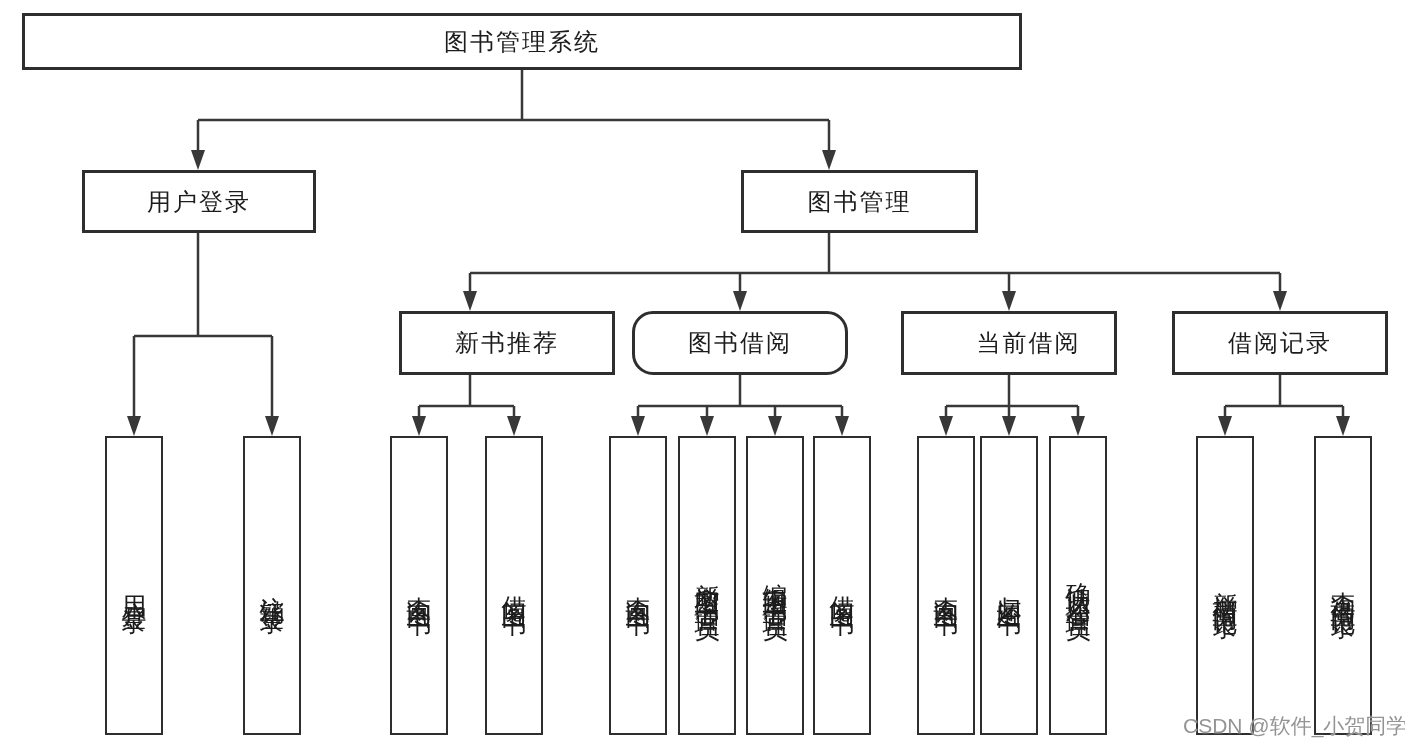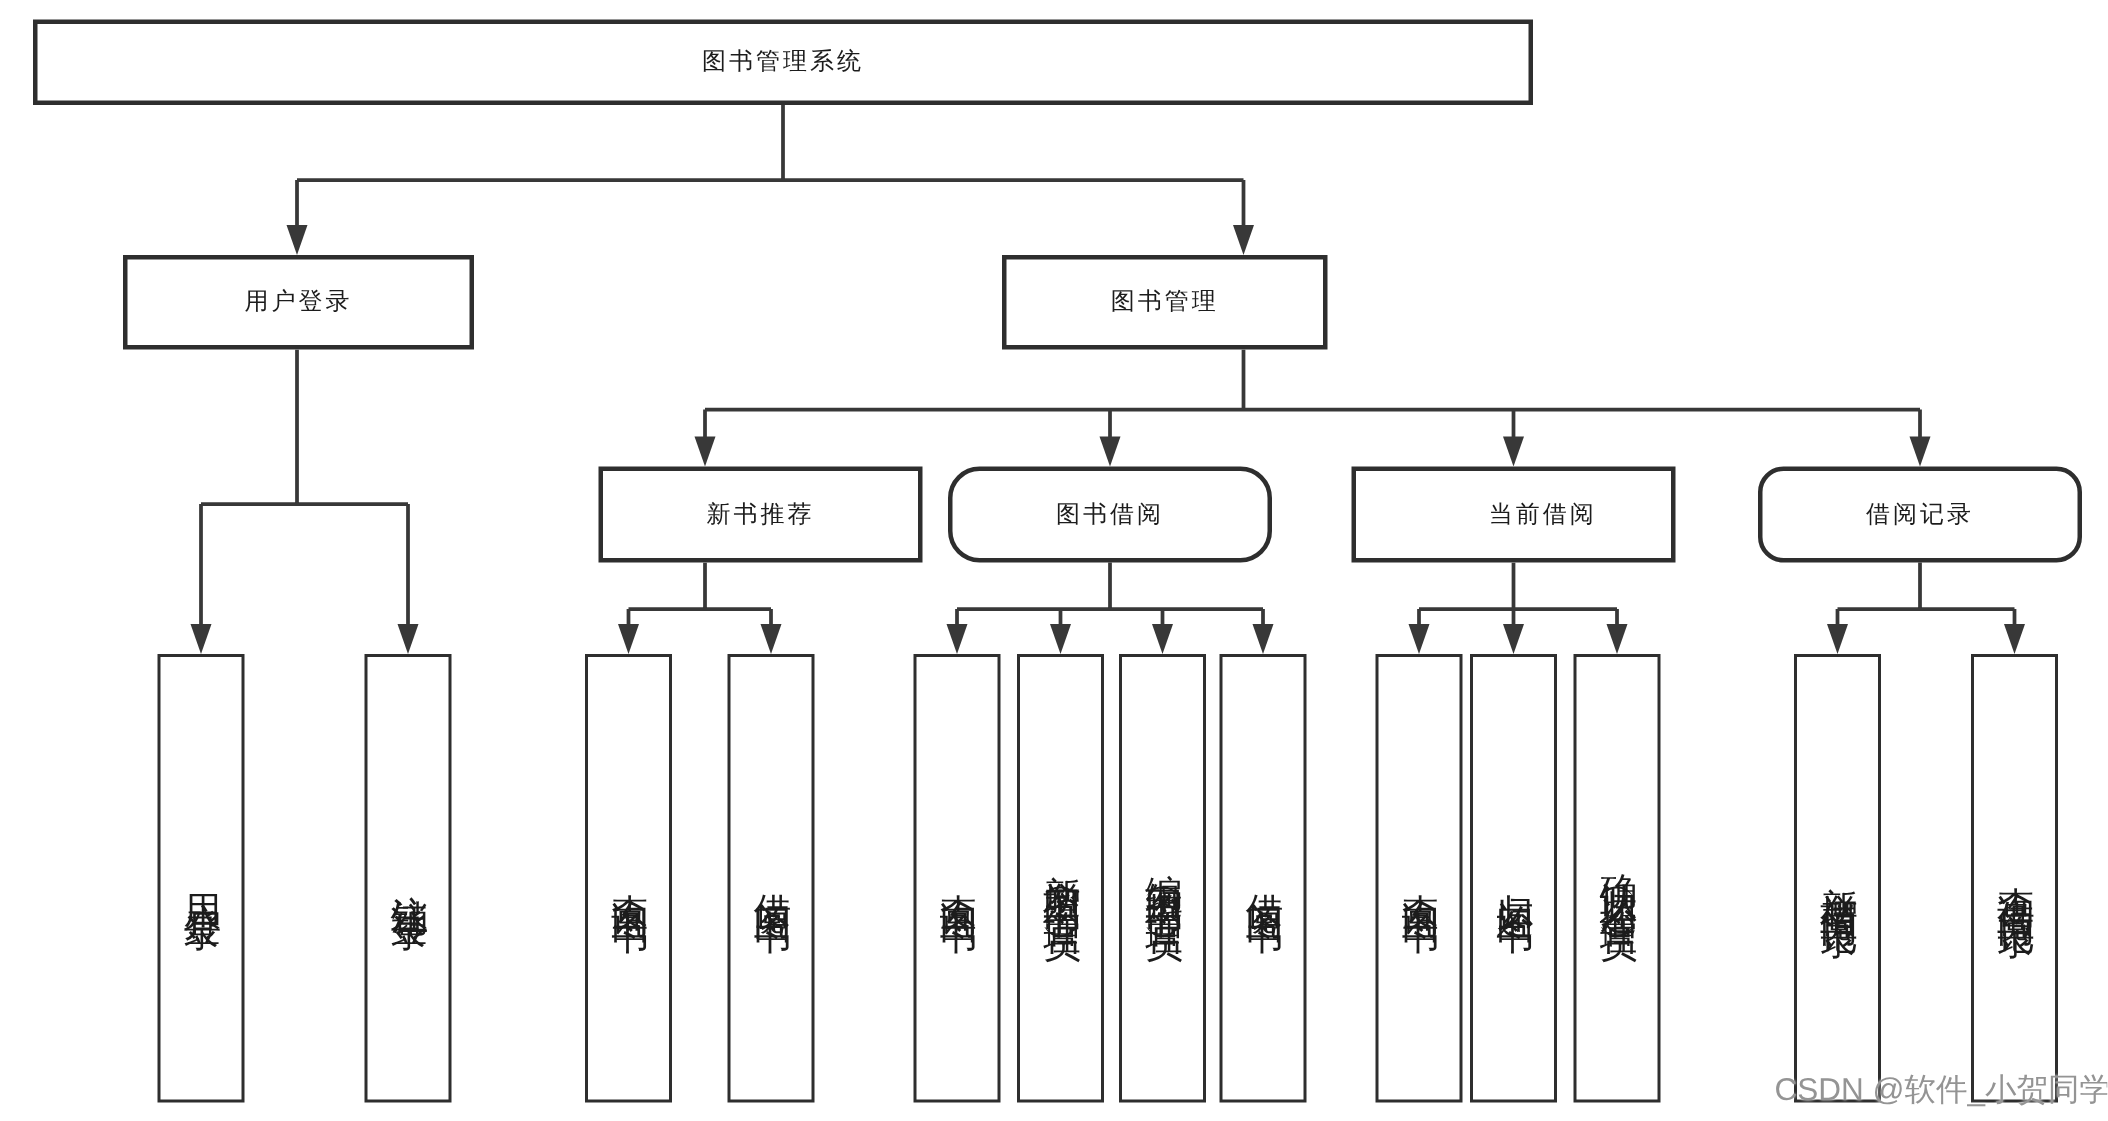--- a/index.html
+++ b/index.html
@@ -16,21 +16,21 @@
     box-sizing:border-box;
     background:#ffffff;
     border:3px solid #2e2e2e;
     display:flex;
     align-items:center;
     justify-content:center;
     z-index:2;
     color:#1c1c1c;
   }
   .node .hlabel{
-    font-size:16px;
+    font-size:24px;
     letter-spacing:2px;
     white-space:nowrap;
   }
   .leaf{
     border-width:2.5px;
   }
   .leaf .vtext{
     writing-mode:vertical-rl;
     text-orientation:mixed;
     font-size:25px;
@@ -45,26 +45,26 @@
     top:712px;
     z-index:3;
     font-size:21px;
     color:#949494;
     white-space:nowrap;
     text-shadow:0 0 2px #ffffff;
   }
   
   .n-root{left:22px;top:13px;width:1000px;height:57px;}
   .n-user-login{left:82px;top:170px;width:234px;height:63px;}
-  .n-book-mgmt{left:668px;top:170px;width:217px;height:63px;}
+  .n-book-mgmt{left:741px;top:170px;width:237px;height:63px;}
   .n-l3{top:311px;width:216px;height:64px;}
   .n-new-book{left:362px;margin-left:37px;}
   .n-book-borrow{left:632px;border-radius:21px;}
   .n-cur-borrow{left:901px;padding-left:39px;}
-  .n-borrow-rec{left:1172px;border-radius:17px;}
+  .n-borrow-rec{left:1172px;}
   .leaf{top:436px;width:58px;height:299px;}
   .lf-0{left:105px;}  .lf-1{left:243px;}
   .lf-2{left:390px;}  .lf-3{left:485px;}
   .lf-4{left:609px;}  .lf-5{left:678px;}
   .lf-6{left:746px;}  .lf-7{left:813px;}
   .lf-8{left:917px;}  .lf-9{left:980px;}
   .lf-10{left:1049px;}
   .lf-11{left:1196px;} .lf-12{left:1314px;}
 </style>
 </head>

